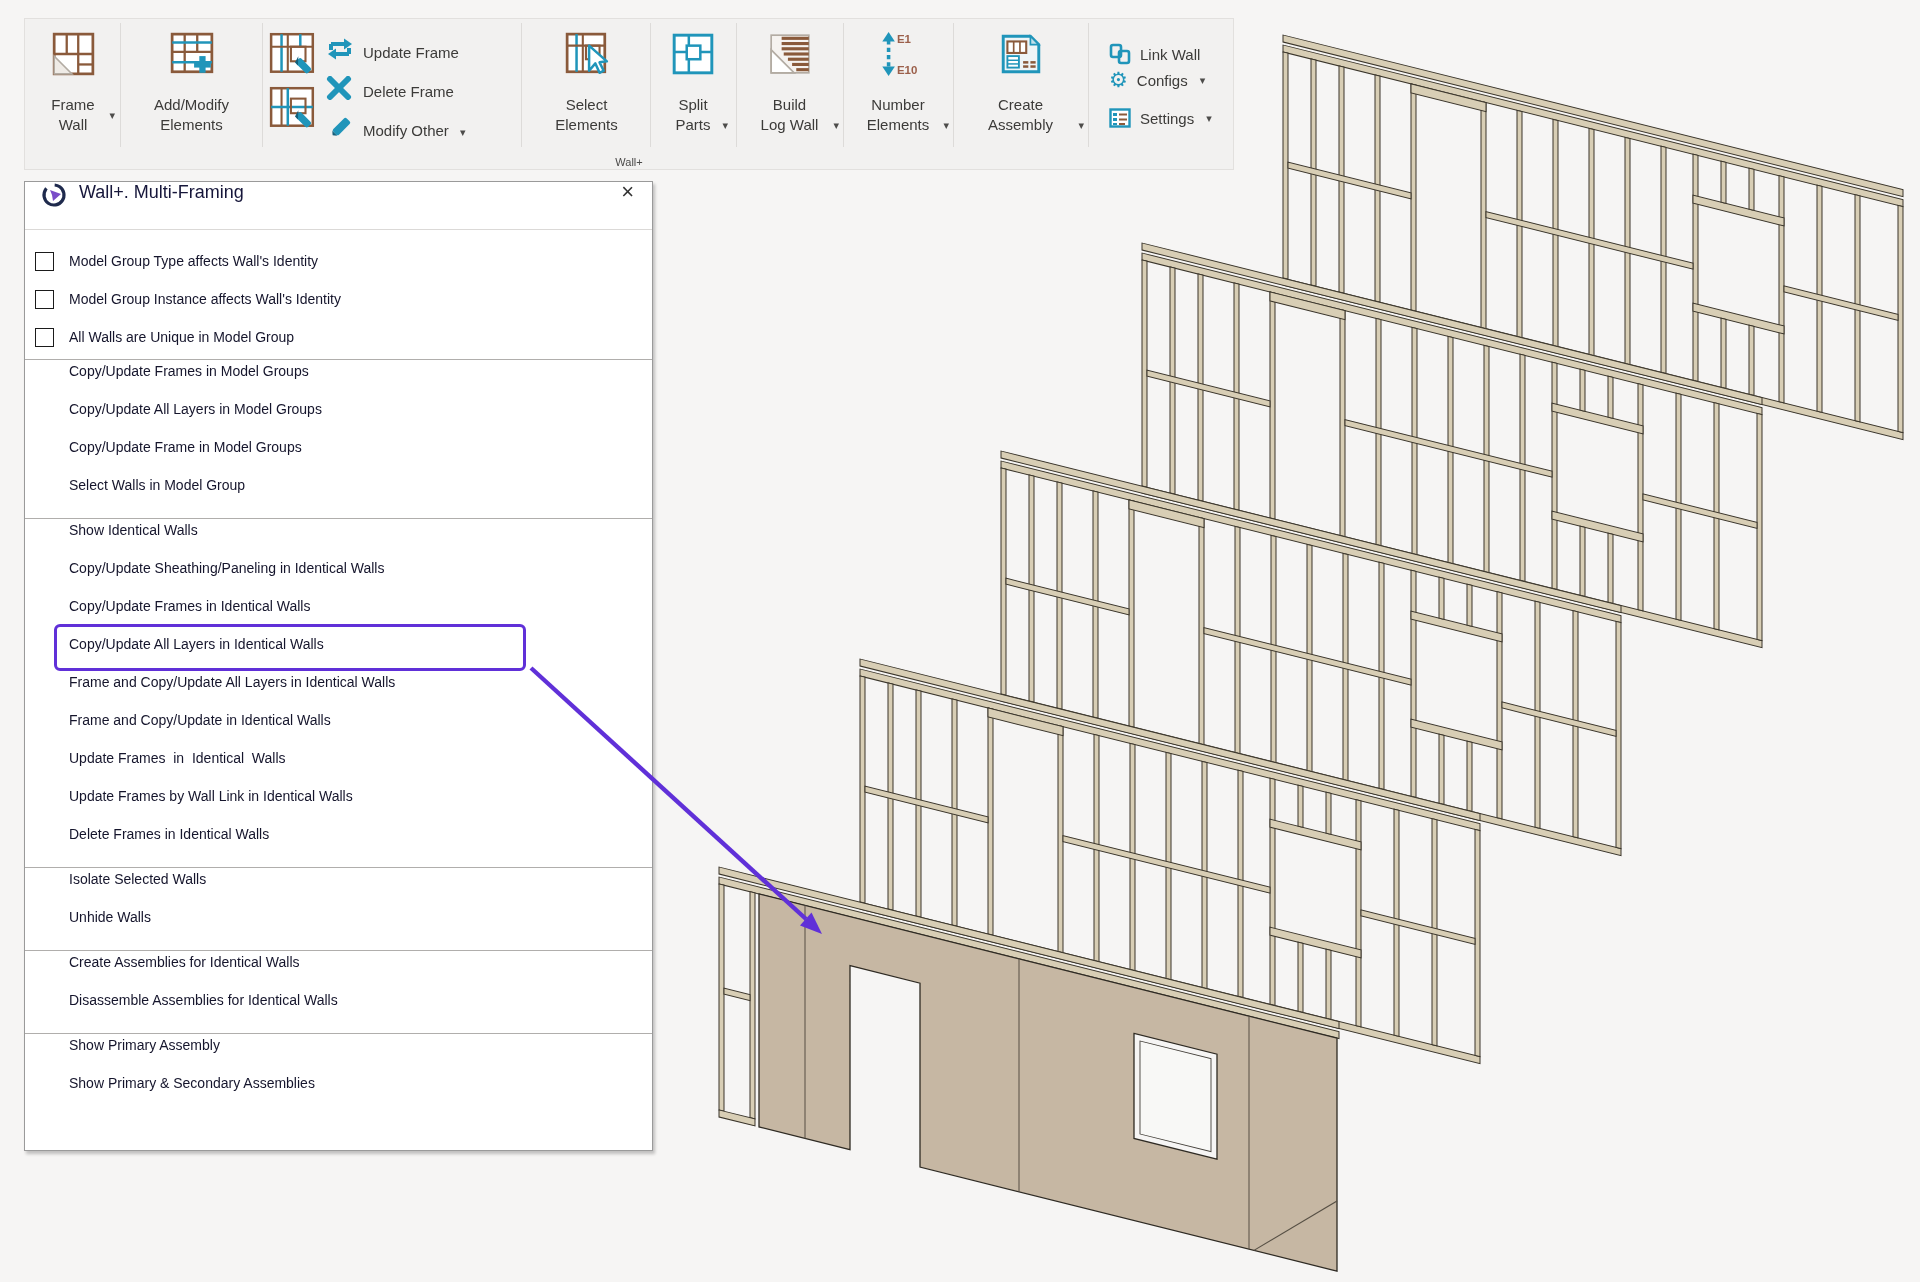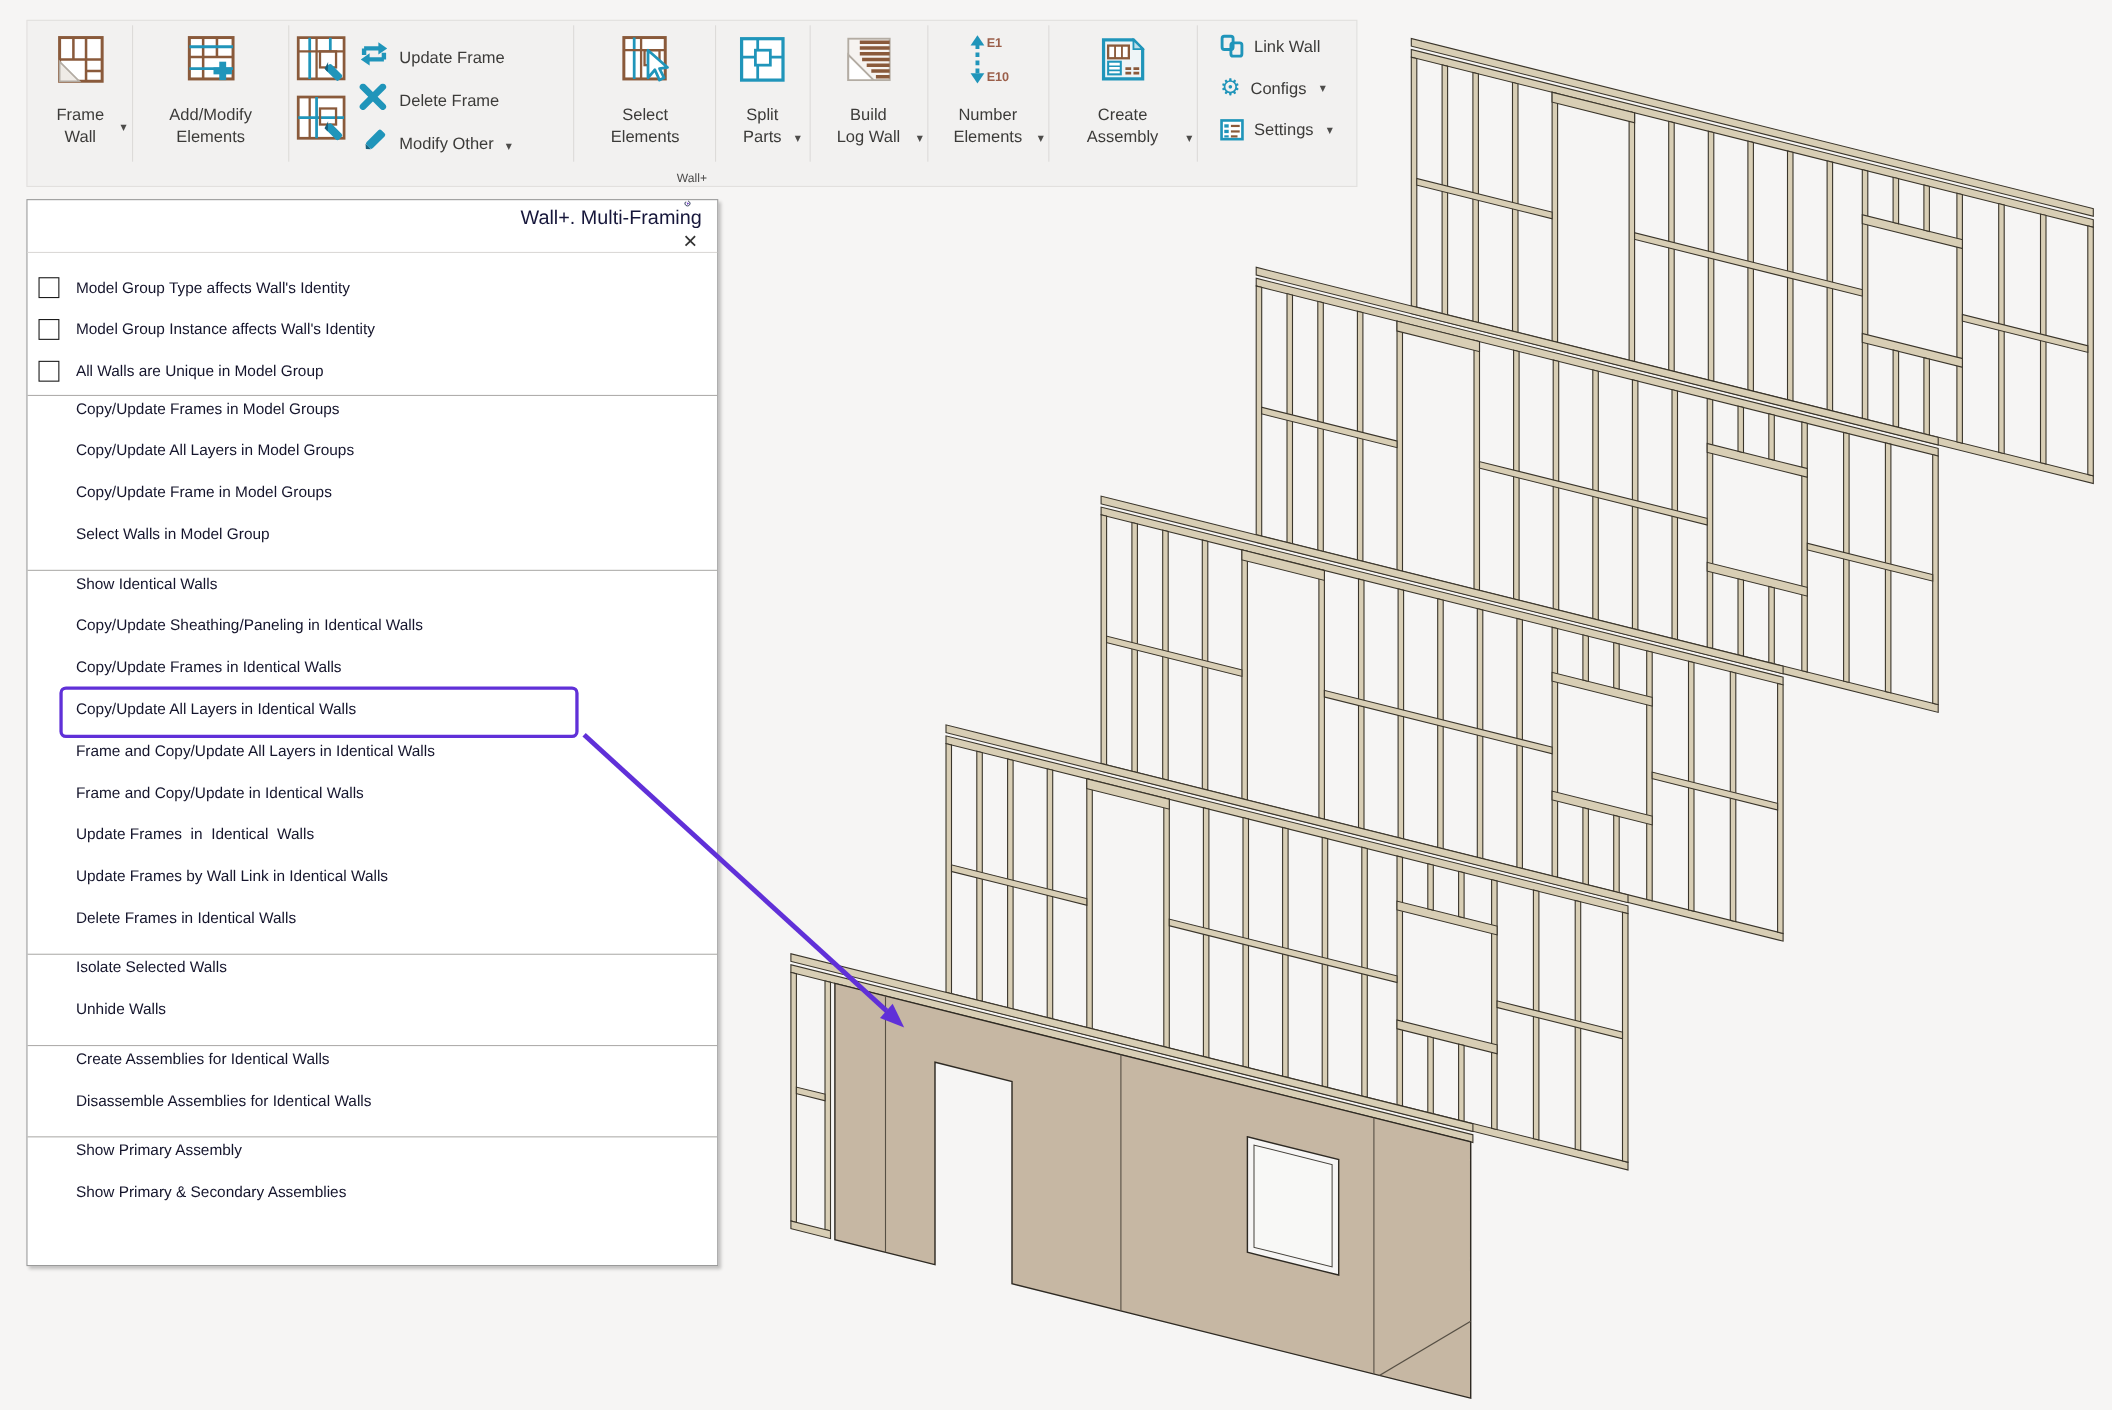--- a/index.html
+++ b/index.html
@@ -35,22 +35,22 @@
   .stackicon{position:absolute;left:243px;}
   .rcrow{position:absolute;left:1084px;height:30px;display:flex;align-items:center;gap:9px;
     font-size:15px;color:var(--label-text);}
   #ribbon-caption{position:absolute;left:0;bottom:1px;width:100%;text-align:center;
     font-size:11px;color:#4b4a49;}
 
   
   #dialog{position:absolute;left:24px;top:181px;width:629px;height:970px;background:#ffffff;
     border:1px solid var(--dialog-border);box-sizing:border-box;z-index:3;
     box-shadow:2px 3px 3px rgba(0,0,0,0.22);}
-  #dlg-titlebar{height:47px;display:flex;align-items:flex-end;padding:0 14px 0 16px;
-    border-bottom:1px solid #dbd9d7;flex-direction:column;}
+  #dlg-titlebar{height:47px;display:flex;align-items:flex-start;padding:0 14px 0 16px;
+    border-bottom:1px solid #dbd9d7;}
   #dlg-title{font-size:18px;color:#16163a;margin-left:12px;flex:1;}
   #dlg-close{font-size:22px;color:#333;line-height:20px;cursor:default;padding:0 4px;}
   .cbrows{padding-top:12px;}
   .crow{height:38px;display:flex;align-items:center;position:relative;}
   .cbox{position:absolute;left:10px;width:19px;height:19px;border:1.7px solid #1b1b1b;
     background:#fff;box-sizing:border-box;}
   .clabel,.mi-label{margin-left:44px;font-size:14px;color:var(--menu-text);white-space:pre;}
   .mrow{height:38px;display:flex;align-items:flex-start;cursor:default;}
   .dsep{height:1px;background:var(--separator);border:none;margin:3px 0;}
 
@@ -306,21 +306,21 @@
             <line x1="31" y1="34" x2="36" y2="34"></line>
           </g>
       </svg>
       <div class="blbl">
         <span>Create</span><br>
         <span>Assembly</span>
       </div>
       <span class="caret-abs" style="right:2px;top:96px">▾</span>
     </div>
 
-    <div class="rcrow" style="top:8px">
+    <div class="rcrow" style="top:20px">
       <svg width="22" height="22" viewBox="0 0 22 22">
         <rect x="2" y="2" width="10" height="12" rx="2" fill="none" stroke="var(--teal)" stroke-width="2.6"></rect>
         <rect x="10" y="8" width="10" height="12" rx="2" fill="none" stroke="var(--teal)" stroke-width="2.6"></rect>
       </svg>
       <span>Link Wall</span>
     </div>
     <div class="rcrow" style="top:46px">
       <span style="font-size:21px;color:var(--teal);line-height:22px">⚙</span>
       <span>Configs</span>
       <span class="caret">▾</span>

